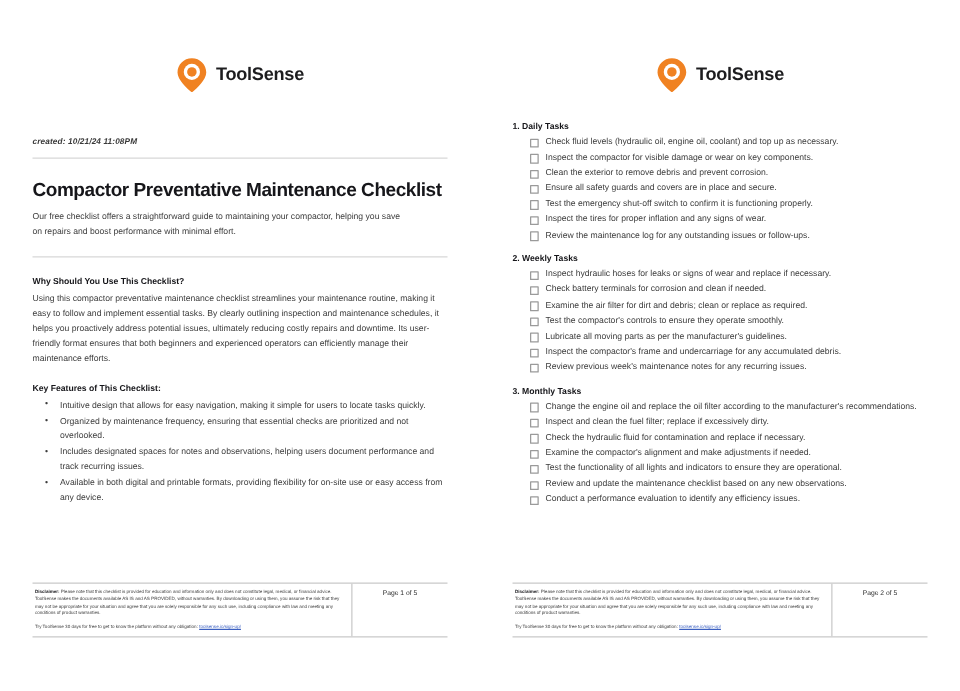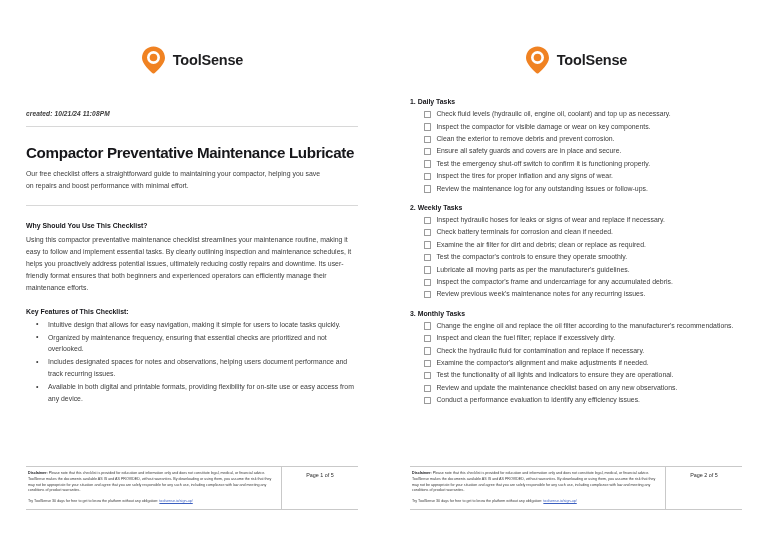--- a/index.html
+++ b/index.html
@@ -228,21 +228,21 @@
           <path d="M25 1 C12 1 2 11 2 24 C2 36 18 50 23.2 54.4 a2.7 2.7 0 0 0 3.6 0 C32 50 48 36 48 24 C48 11 38 1 25 1 Z" fill="#F08222"></path>
           <circle cx="25" cy="23" r="13" fill="#ffffff"></circle>
           <circle cx="25" cy="23" r="7.6" fill="#F08222"></circle>
         </svg>
         <div class="logo-word">ToolSense</div>
       </div>
 
       <div class="created">created: 10/21/24 11:08PM</div>
       <hr class="rule">
 
-      <h1 class="doc-title">Compactor Preventative Maintenance Lubricate</h1>
+      <h1 class="doc-title">Compactor Preventative Maintenance Checklist</h1>
       <p class="doc-sub">Our free checklist offers a straightforward guide to maintaining your compactor, helping you save on repairs and boost performance with minimal effort.</p>
 
       <hr class="rule2">
 
       <h2 class="sec-head">Why Should You Use This Checklist?</h2>
       <p class="body-para">Using this compactor preventative maintenance checklist streamlines your maintenance routine, making it easy to follow and implement essential tasks. By clearly outlining inspection and maintenance schedules, it helps you proactively address potential issues, ultimately reducing costly repairs and downtime. Its user-friendly format ensures that both beginners and experienced operators can efficiently manage their maintenance efforts.</p>
 
       <h2 class="feat-head">Key Features of This Checklist:</h2>
       <ul class="feat-list">
         <li>Intuitive design that allows for easy navigation, making it simple for users to locate tasks quickly.</li>

